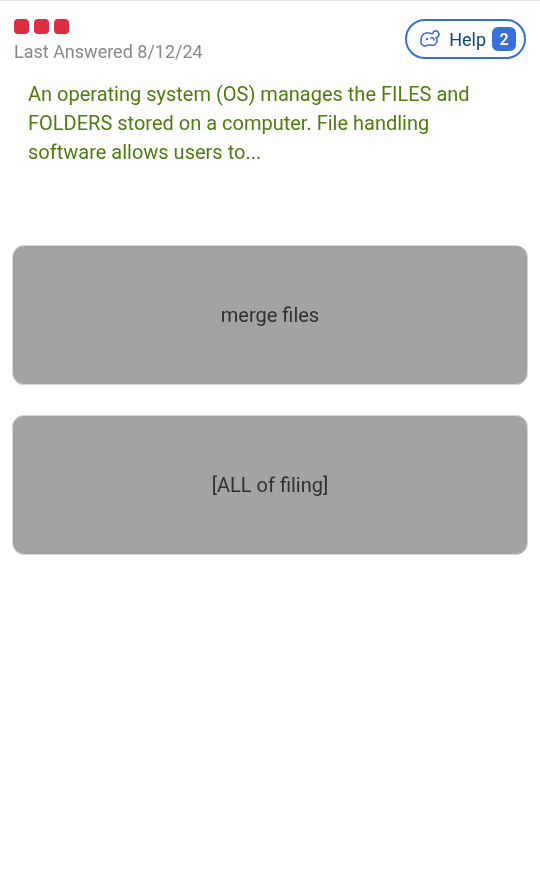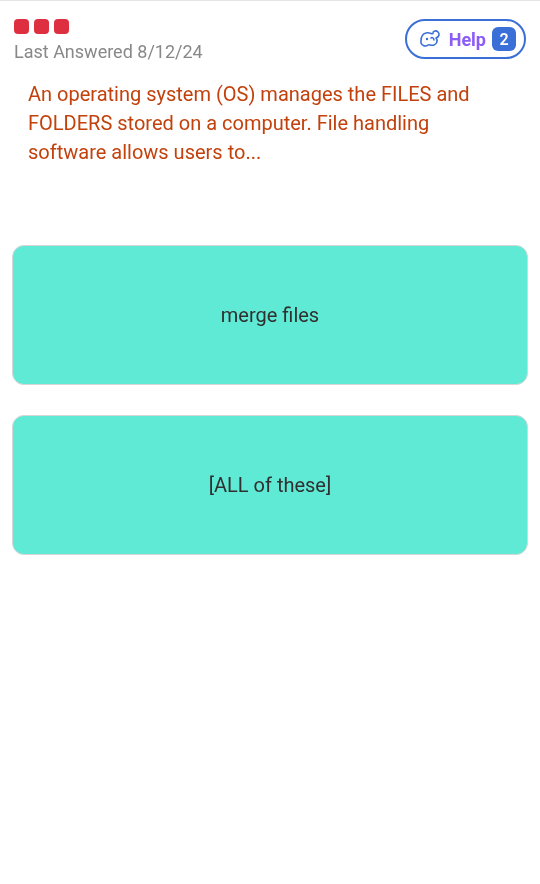--- a/index.html
+++ b/index.html
@@ -49,40 +49,40 @@
       padding: 5px 8px 5px 10px;
       background: #ffffff;
       cursor: pointer;
     }
     .help-icon {
       display: flex;
       align-items: center;
       justify-content: center;
     }
     .help-label {
-      color: #8b5cf6;
+      color: #0c4a6e;
       font-size: 18px;
-      font-weight: 700;
+      font-weight: 400;
     }
     .help-badge {
       background: #3b6fd8;
       color: #ffffff;
       border-radius: 6px;
       width: 24px;
       height: 24px;
       display: flex;
       align-items: center;
       justify-content: center;
       font-size: 16px;
       font-weight: 600;
     }
     .question {
       padding: 18px 28px 10px 28px;
       font-size: 20px;
-      color: #c2410c;
+      color: #4d7c0f;
       line-height: 1.45;
     }
     .options {
       padding: 0 12px;
       display: flex;
       flex-direction: column;
       gap: 30px;
       margin-top: 68px;
     }
     .option {
@@ -90,21 +90,21 @@
       border-radius: 12px;
       height: 140px;
       display: flex;
       align-items: center;
       justify-content: center;
       font-size: 20px;
       color: #303030;
       text-align: center;
       padding: 0 20px;
       cursor: pointer;
-      background: #5eead4;
+      background: #a3a3a3;
     }
   </style>
 </head>
 <body>
 
 <div class="header">
   <div class="left-header">
     <div class="dots">
       <div class="dot"></div>
       <div class="dot"></div>
@@ -125,15 +125,15 @@
   </div>
 </div>
 
 <div class="question">An operating system (OS) manages the FILES and FOLDERS stored on a computer. File handling software allows users to...</div>
 
 <div class="options">
   <div class="option">
     <span>merge files</span>
   </div>
   <div class="option">
-    <span>[ALL of these]</span>
+    <span>[ALL of filing]</span>
   </div>
 </div>
 
 </body></html>

